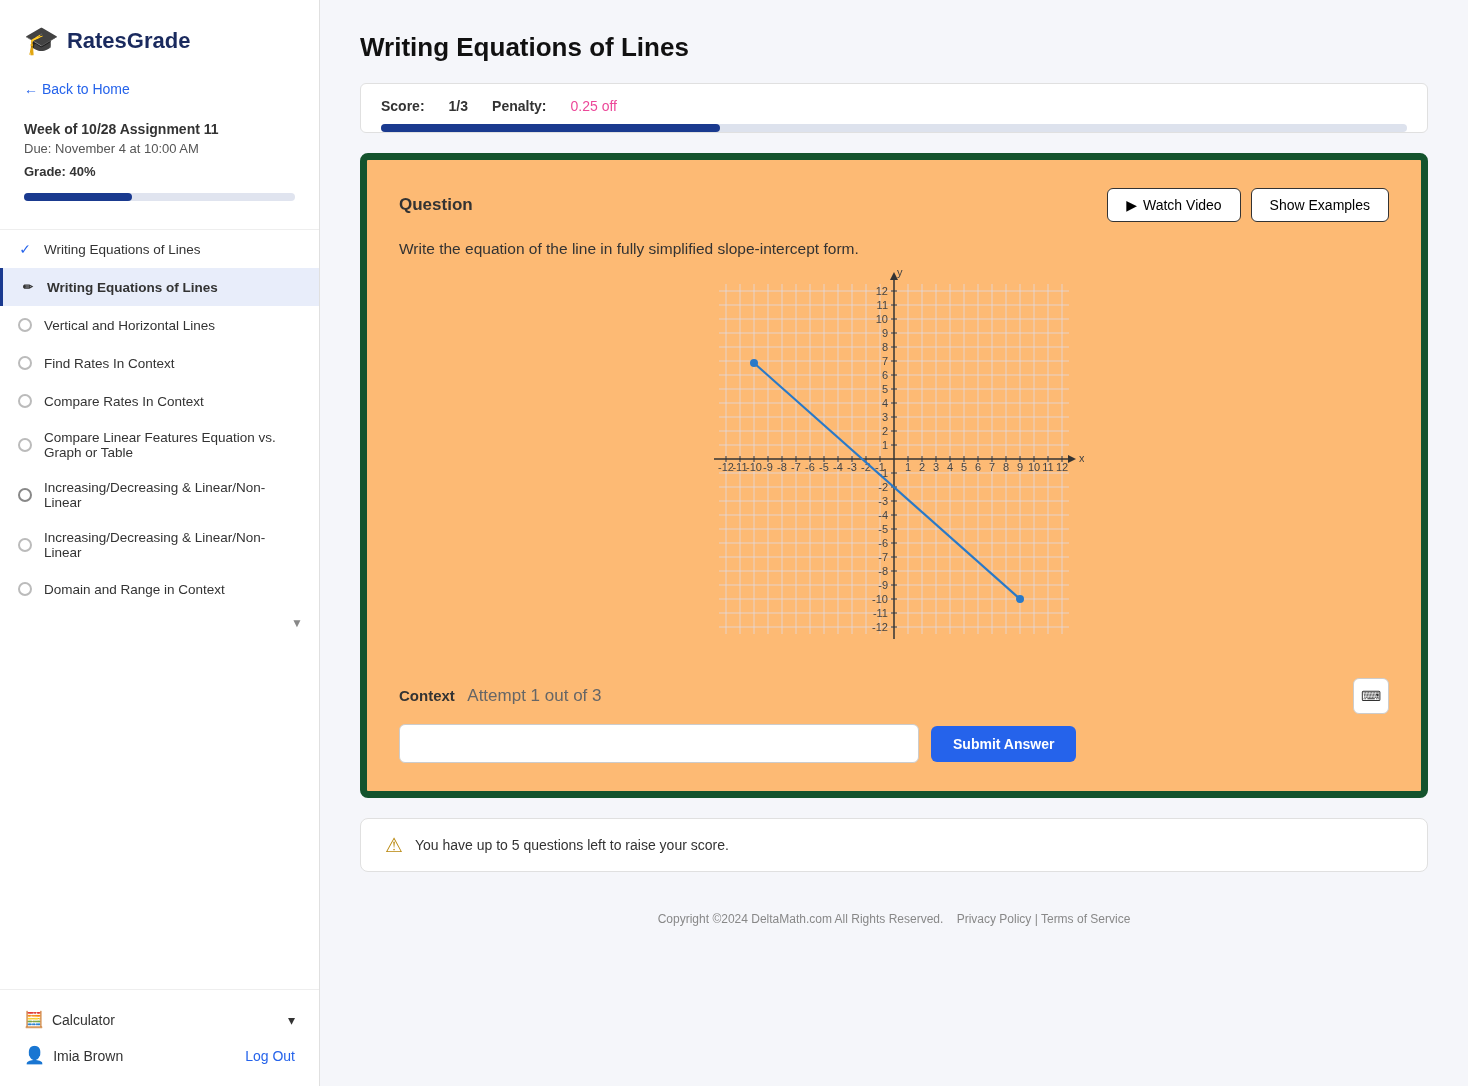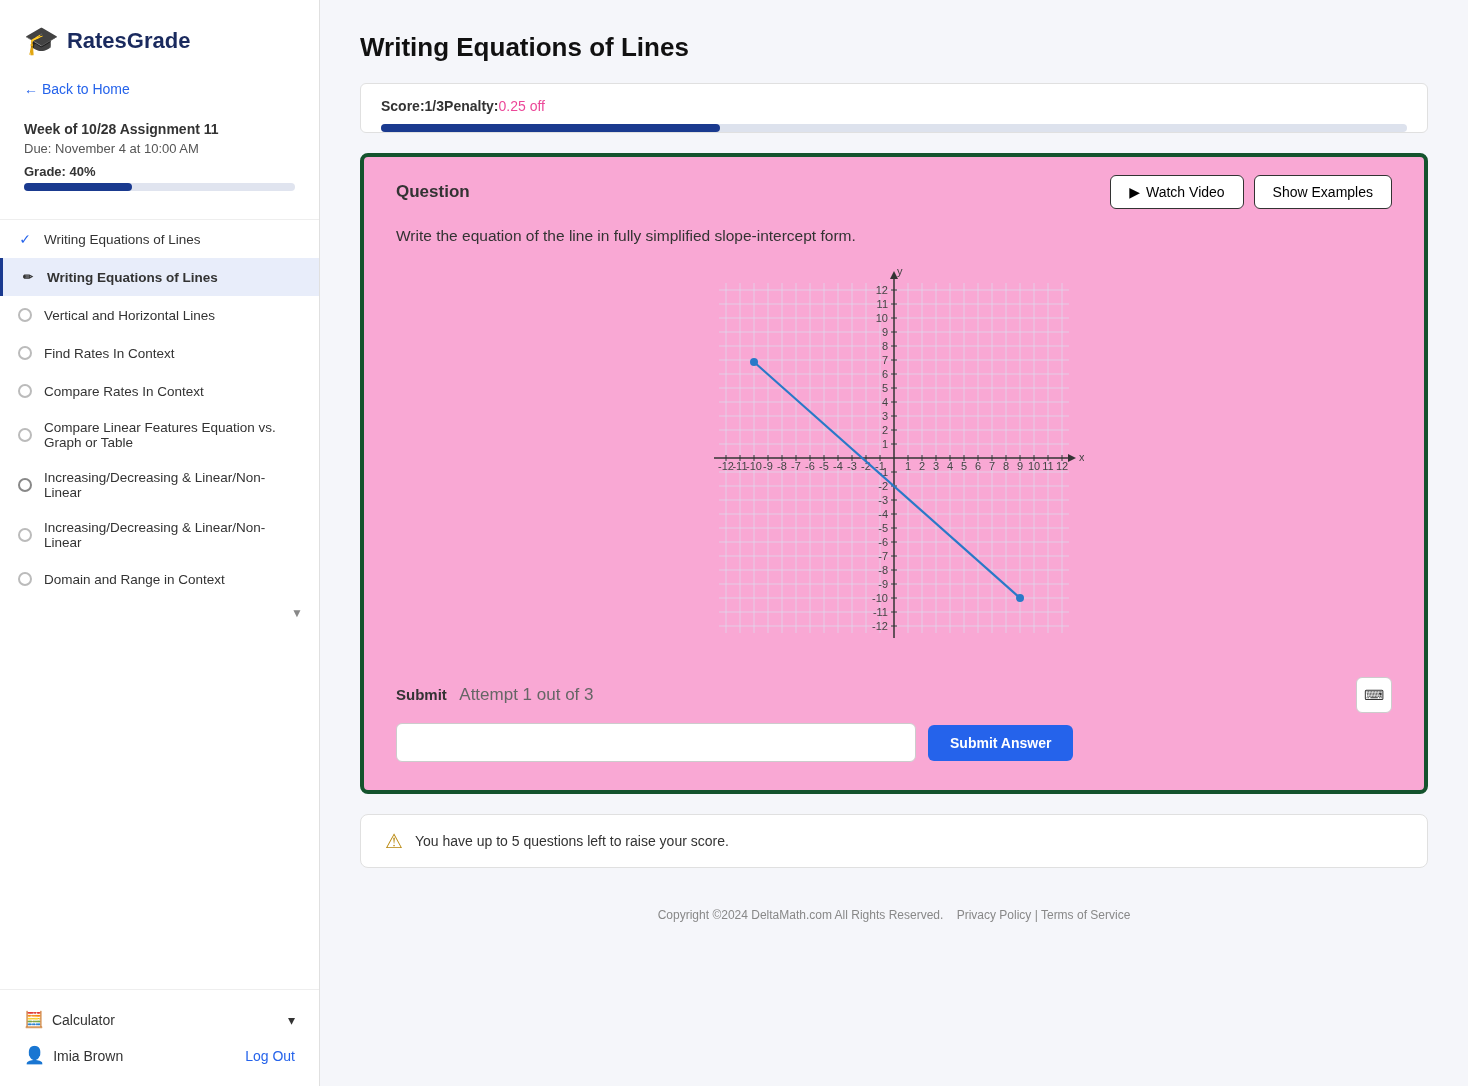--- a/index.html
+++ b/index.html
@@ -15,21 +15,21 @@
       font-size: 22px; font-weight: 700; color: #1a2a5e;
     }
     .sidebar-logo .logo-icon { font-size: 28px; }
     .back-home {
       display: flex; align-items: center; gap: 6px; padding: 8px 24px 16px;
       color: #2563eb; font-size: 14px; cursor: pointer; text-decoration: none;
     }
     .assignment-info { padding: 8px 24px 16px; border-bottom: 1px solid #eee; }
     .assignment-title { font-weight: 700; font-size: 14px; margin-bottom: 4px; }
     .assignment-due { font-size: 13px; color: #555; margin-bottom: 8px; }
-    .grade-label { font-size: 13px; font-weight: 600; margin-bottom: 4px; }
+    .grade-label { font-size: 13px; font-weight: 600; margin-bottom: 14px; }
     .grade-bar-bg { height: 8px; background: #e0e4ef; border-radius: 4px; margin-bottom: 12px; }
     .grade-bar-fill { height: 8px; background: #1a3a8f; border-radius: 4px; width: 40%; }
     .sidebar-nav { flex: 1; overflow-y: auto; }
     .nav-item {
       display: flex; align-items: center; gap: 10px; padding: 10px 20px 10px 16px;
       font-size: 13.5px; cursor: pointer; position: relative;
     }
     .nav-item.active { background: #e8edfa; font-weight: 700; border-left: 3px solid #1a3a8f; }
     .nav-item .nav-icon { width: 18px; height: 18px; display: flex; align-items: center; justify-content: center; flex-shrink: 0; }
     .nav-item .check-icon { color: #2563eb; font-size: 14px; }
@@ -52,46 +52,46 @@
     
     #main {
       margin-left: 320px; flex: 1; padding: 32px 40px; min-height: 100vh; background: #f5f6fa;
     }
     .page-title { font-size: 26px; font-weight: 700; margin-bottom: 20px; color: #111; }
 
     
     .score-panel {
       background: #fff; border: 1px solid #e0e0e0; border-radius: 6px; padding: 14px 20px 0; margin-bottom: 20px;
     }
-    .score-row { display: flex; align-items: center; margin-bottom: 10px; font-size: 14px; }
+    .score-row { display: flex; align-items: center; gap: 24px; margin-bottom: 10px; font-size: 14px; }
     .score-label { font-weight: 600; }
     .score-val { font-weight: 700; }
     .penalty-label { font-weight: 600; }
     .penalty-val { font-weight: 400; color: #ec4899; }
     .progress-bar-bg { height: 8px; background: #dde2ed; border-radius: 4px; margin-bottom: 0; }
     .progress-bar-fill { height: 8px; background: #1a3a8f; border-radius: 4px; width: 33%; }
 
     
     .question-card {
-      background: #f9a8d4; border: 4px solid #14532d; border-radius: 8px; padding: 18px 32px 28px; margin-bottom: 20px;
+      background: #fdba74; border: 7px solid #14532d; border-radius: 8px; padding: 28px 32px 28px; margin-bottom: 20px;
     }
     .question-header {
       display: flex; align-items: center; justify-content: space-between; margin-bottom: 18px;
     }
     .question-label { font-size: 17px; font-weight: 700; }
     .question-btns { display: flex; gap: 10px; }
     .watch-video-btn {
       display: flex; align-items: center; gap: 6px; border: 1.5px solid #333; border-radius: 6px;
       padding: 8px 18px; font-size: 14px; background: #fff; cursor: pointer; font-weight: 500;
     }
     .show-examples-btn {
       display: flex; align-items: center; gap: 6px; border: 1.5px solid #333; border-radius: 6px;
       padding: 8px 18px; font-size: 14px; background: #fff; cursor: pointer; font-weight: 500;
     }
-    .question-text { font-size: 15.5px; margin-bottom: 18px; }
+    .question-text { font-size: 15.5px; margin-bottom: 6px; }
 
     
     .graph-container { display: flex; justify-content: center; margin-bottom: 24px; }
 
     
     .answer-section { display: flex; flex-direction: column; gap: 10px; }
     .answer-header { display: flex; align-items: center; justify-content: space-between; }
     .answer-label { font-size: 15px; font-weight: 700; }
     .attempt-label { font-size: 17px; color: #666; margin-left: 8px; font-weight: 400; }
     .keyboard-icon-btn {
@@ -438,21 +438,21 @@
         <line x1="50" y1="99" x2="316" y2="335" class="data-line"></line>
 
         <circle cx="50" cy="99" r="4" fill="#2979c8"></circle>
         <circle cx="316" cy="335" r="4" fill="#2979c8"></circle>
       </svg>
     </div>
 
     <div class="answer-section">
       <div class="answer-header">
         <div>
-          <span class="answer-label">Submit</span>
+          <span class="answer-label">Context</span>
           <span class="attempt-label">Attempt 1 out of 3</span>
         </div>
         <div class="keyboard-icon-btn">
           <span>⌨</span>
         </div>
       </div>
       <div class="answer-input-row">
         <input type="text" class="answer-input" placeholder="" style="">
         <button class="submit-btn">Submit Answer</button>
       </div>

